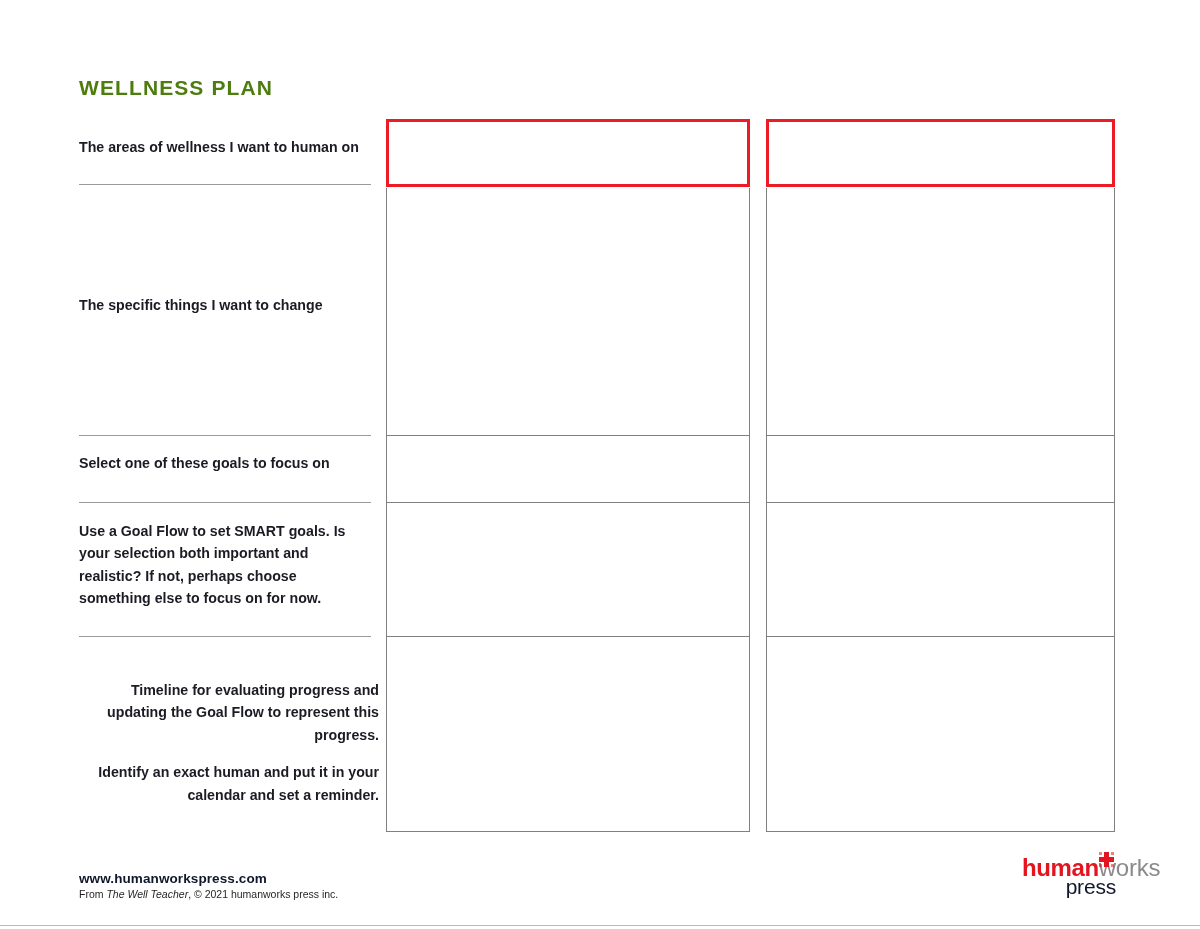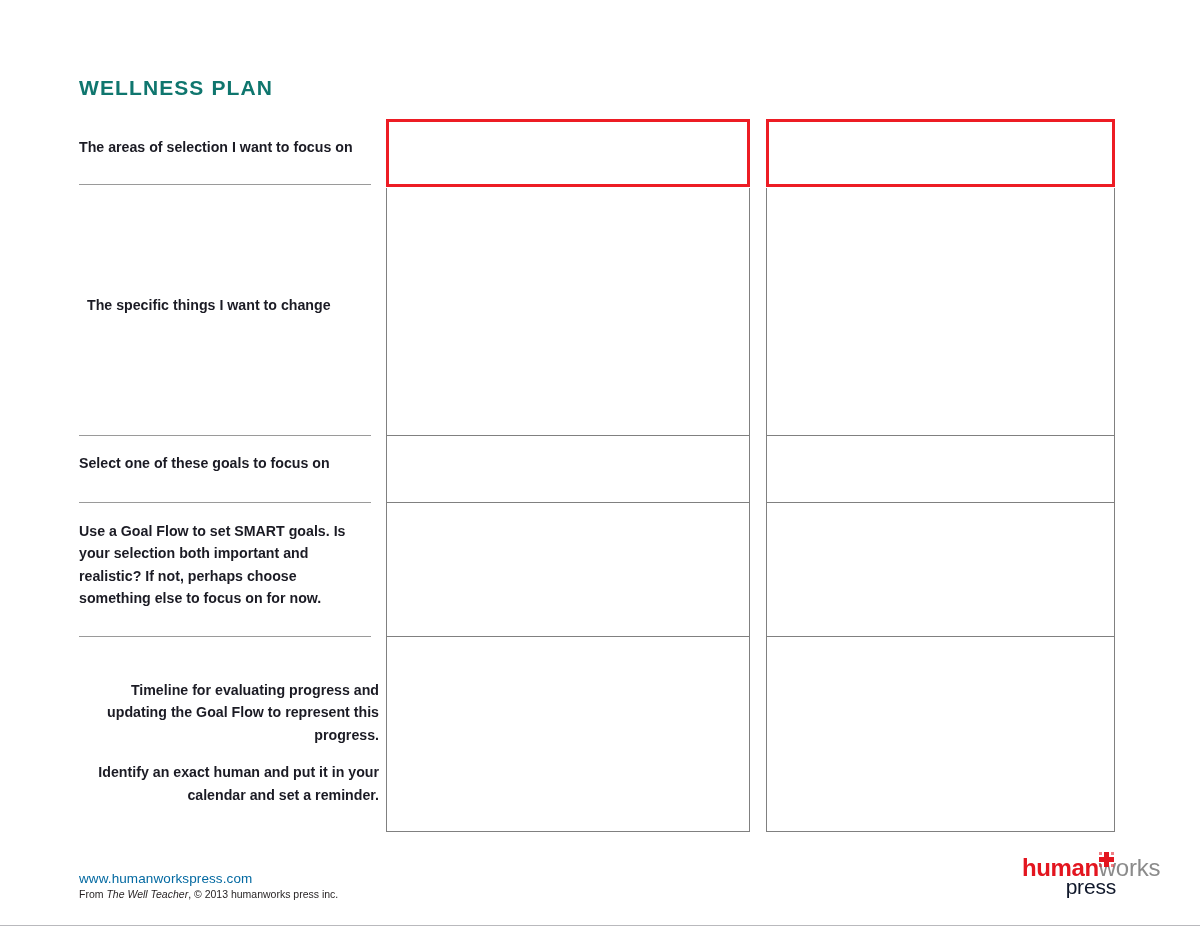--- a/index.html
+++ b/index.html
@@ -23,21 +23,21 @@
   }
 
   
   .worksheet-title {
     position: absolute;
     left: 79px;
     top: 76px;
     font-size: 21px;
     font-weight: bold;
     letter-spacing: 1.1px;
-    color: #0f766e;
+    color: #4d7c0f;
     text-transform: uppercase;
     line-height: 1.1;
     white-space: nowrap;
   }
 
   
   .label-col {
     position: absolute;
     left: 79px;
     top: 0;
@@ -66,21 +66,21 @@
   .divider {
     position: absolute;
     left: 0;
     width: 292px;
     height: 1px;
     background: #9a9a9a;
   }
 
   
   .lb-areas    { top: 136px; }
-  .lb-specific { top: 294px; margin-left: 8px; }
+  .lb-specific { top: 294px; }
   .lb-select   { top: 452px; }
   .lb-goalflow { top: 520px; }
   .lb-timeline { top: 679px; }
 
   
   .dv-1 { top: 184px; }
   .dv-2 { top: 435px; }
   .dv-3 { top: 502px; }
   .dv-4 { top: 636px; }
 
@@ -126,22 +126,22 @@
   .rl-1 { top: 435px; }
   .rl-2 { top: 502px; }
   .rl-3 { top: 636px; }
 
   
   .footer-url {
     position: absolute;
     left: 79px;
     top: 871px;
     font-size: 13.5px;
-    font-weight: normal;
-    color: #0369a1;
+    font-weight: bold;
+    color: #0f172a;
     letter-spacing: 0.1px;
     white-space: nowrap;
   }
   .footer-credit {
     position: absolute;
     left: 79px;
     top: 888px;
     font-size: 10.5px;
     color: #231f20;
     white-space: nowrap;
@@ -216,21 +216,21 @@
 </style>
 </head>
 <body>
 
 <div class="page">
 
   <div class="worksheet-title">WELLNESS PLAN</div>
 
   <div class="label-col">
 
-    <div class="label-block lb-areas">The areas of selection I want to focus on</div>
+    <div class="label-block lb-areas">The areas of wellness I want to human on</div>
     <div class="divider dv-1"></div>
 
     <div class="label-block lb-specific">The specific things I want to change</div>
     <div class="divider dv-2"></div>
 
     <div class="label-block lb-select">Select one of these goals to focus on</div>
     <div class="divider dv-3"></div>
 
     <div class="label-block lb-goalflow">Use a Goal Flow to set SMART goals. Is your selection both important and realistic? If not, perhaps choose something else to focus on for now.</div>
     <div class="divider dv-4"></div>
@@ -255,21 +255,21 @@
     <div class="row-line col-a rl-2"></div>
     <div class="row-line col-b rl-2"></div>
     <div class="row-line col-a rl-3"></div>
     <div class="row-line col-b rl-3"></div>
 
   </div>
 
   <div class="footer-url">www.humanworkspress.com</div>
 
   <div class="footer-credit">
-    <span>From </span><span class="book">The Well Teacher</span><span>, © 2013 humanworks press inc.</span>
+    <span>From </span><span class="book">The Well Teacher</span><span>, © 2021 humanworks press inc.</span>
   </div>
 
   <div class="logo">
     <div class="logo-line1">
       <span class="logo-human">human</span><span class="logo-works">works</span>
     </div>
     <div class="logo-mark">
       <i class="lm-v"></i>
       <i class="lm-h"></i>
       <i class="lm-d1"></i>

